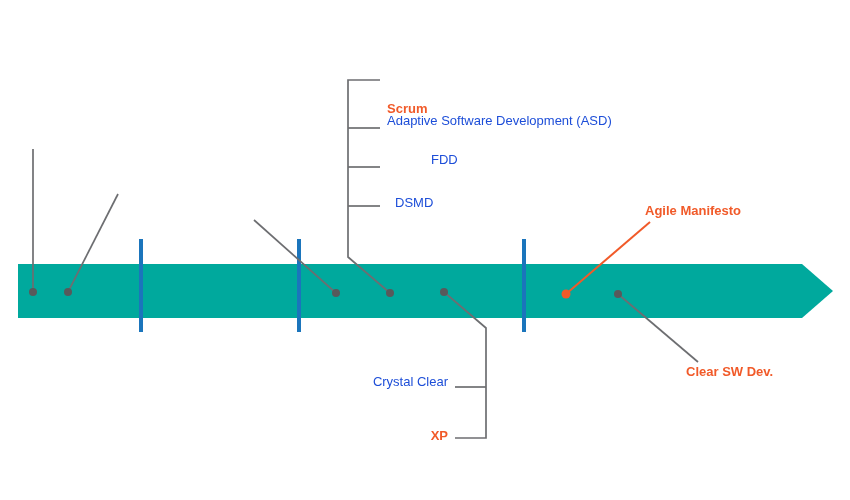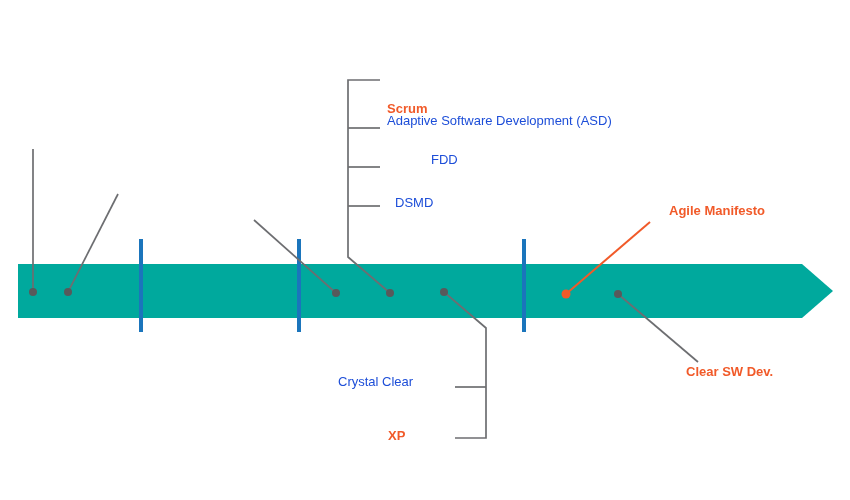--- a/index.html
+++ b/index.html
@@ -16,28 +16,28 @@
     position: absolute;
     font-size: 13px;
     line-height: 15px;
     white-space: nowrap;
     color: #1d4ed8;
   }
   .label.hl {
     color: #F15A29;
     font-weight: bold;
   }
-  .label.right { }
+  .label.right { text-align: right; }
 
   
   #lbl-scrum   { left: 387px; top: 66px; margin-top: 35px; }
   #lbl-asd     { left: 387px; top: 113px; }
   #lbl-fdd     { left: 387px; top: 152px; margin-left: 44px; }
   #lbl-dsmd    { left: 387px; top: 195px; margin-left: 8px; }
-  #lbl-agile   { left: 645px; top: 203px; margin-left: 24px; }
+  #lbl-agile   { left: 645px; top: 203px; }
   #lbl-crystal { left: 338px; top: 374px; width: 110px; }
   #lbl-xp      { left: 388px; top: 428px; width: 60px; }
   #lbl-lean    { left: 686px; top: 364px; }
 </style>
 </head>
 <body>
 
 <div id="stage">
 
   <svg id="diagram-svg" width="850" height="500" viewBox="0 0 850 500" xmlns="http://www.w3.org/2000/svg">

